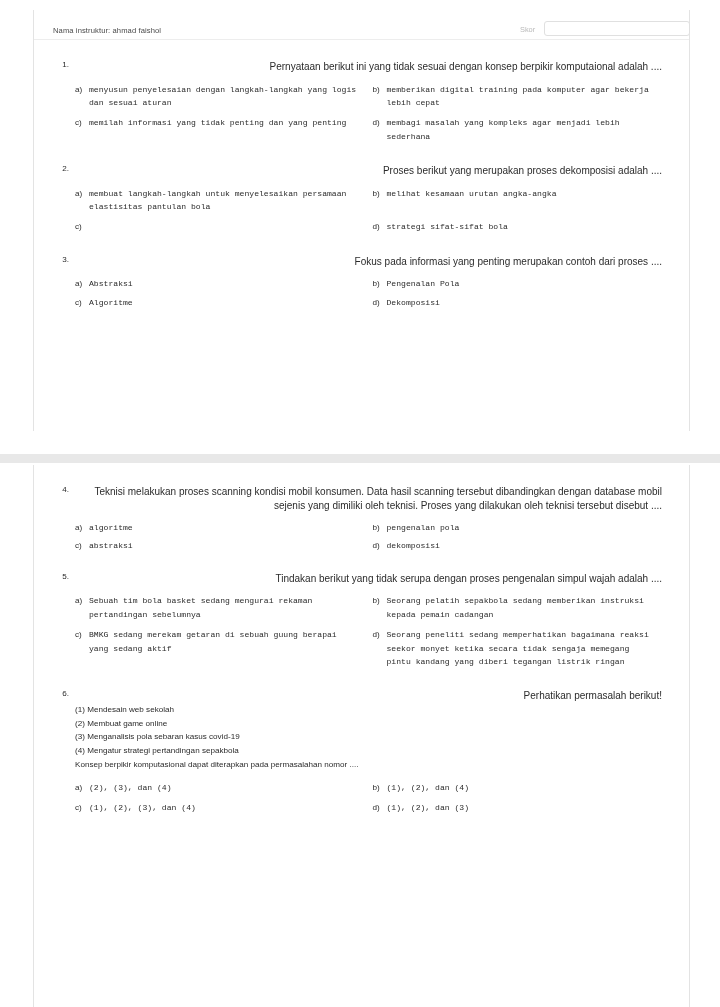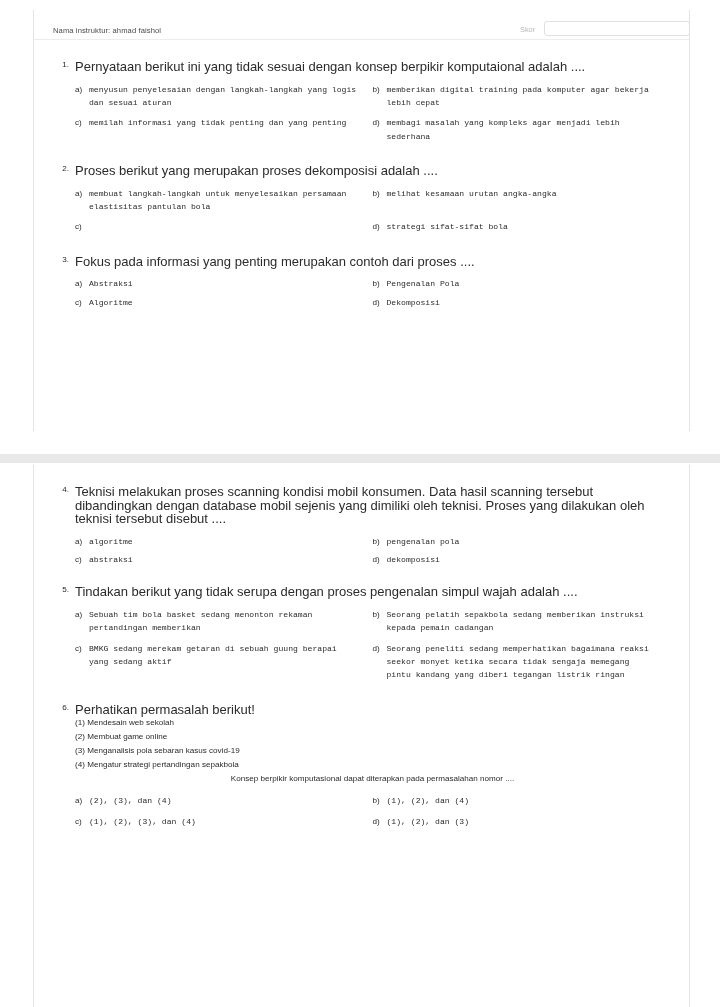--- a/index.html
+++ b/index.html
@@ -102,42 +102,42 @@
   .q-num {
     position: absolute;
     left: 0;
     top: 0;
     width: 16px;
     text-align: right;
     font-size: 8.1px;
     color: #2b2b2b;
   }
   .q-stem {
-    font-size: 13px;
+    font-size: 10px;
     line-height: 13.5px;
     color: #2b2b2b;
     margin: 0;
     padding-right: 8px;
+    text-align: right;
   }
 
   .q-sublist {
     margin: 0;
     padding: 0;
     list-style: none;
   }
   .q-sublist li {
     font-size: 8.1px;
     line-height: 13.8px;
     color: #2b2b2b;
   }
   .q-closing {
     font-size: 8.1px;
     line-height: 13.8px;
     margin-top: 0;
-    text-align: center;
   }
 
   .options {
     display: flex;
     flex-wrap: wrap;
     margin-top: 9px;
   }
   .option {
     width: 50%;
     box-sizing: border-box;
@@ -286,21 +286,21 @@
       </div>
 
       <div class="spacer-sm"></div>
 
       <div class="question">
         <div class="q-num">5.</div>
         <p class="q-stem">Tindakan berikut yang tidak serupa dengan proses pengenalan simpul wajah adalah ....</p>
         <div class="options">
           <div class="option">
             <span class="opt-key">a)</span>
-            <span class="opt-text">Sebuah tim bola basket sedang menonton rekaman pertandingan memberikan</span>
+            <span class="opt-text">Sebuah tim bola basket sedang mengurai rekaman pertandingan sebelumnya</span>
           </div>
           <div class="option">
             <span class="opt-key">b)</span>
             <span class="opt-text">Seorang pelatih sepakbola sedang memberikan instruksi kepada pemain cadangan</span>
           </div>
           <div class="option">
             <span class="opt-key">c)</span>
             <span class="opt-text">BMKG sedang merekam getaran di sebuah guung berapai yang sedang aktif</span>
           </div>
           <div class="option">

